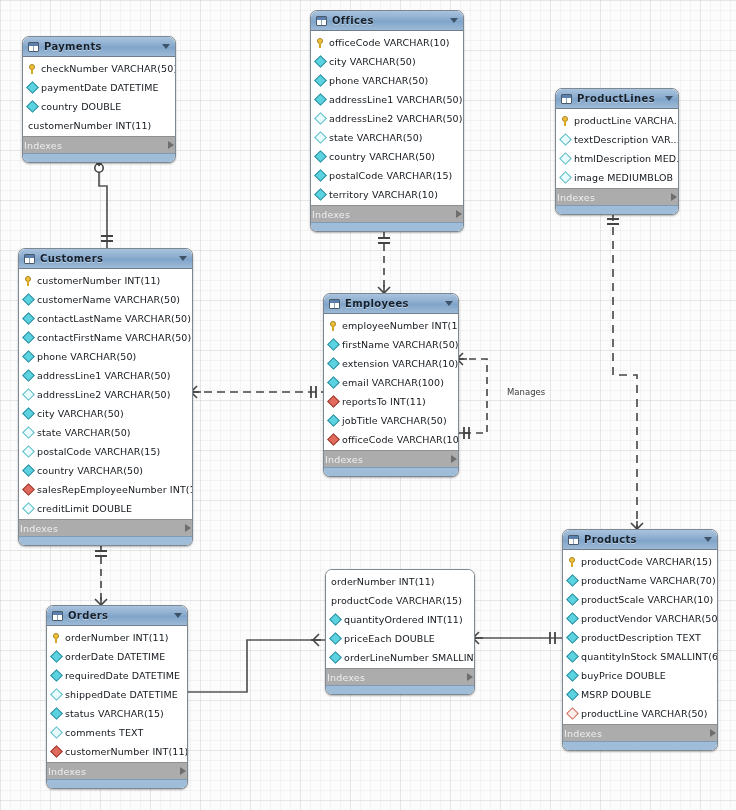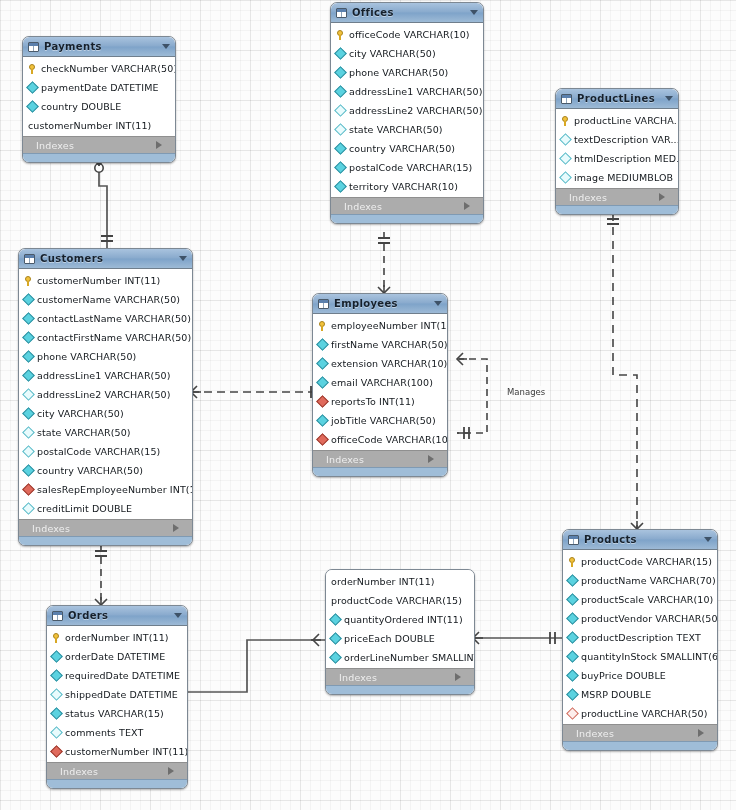--- a/index.html
+++ b/index.html
@@ -77,21 +77,21 @@
   .dia.key::after{
     content:"";position:absolute;left:3px;top:5px;width:2px;height:5px;background:#d8a824;
   }
   .dia.nn{background:#5ad2e0;border:1px solid #2f8e9e;}
   .dia.nul{background:#e8fbfd;border:1px solid #57b9c7;}
   .dia.fk{background:#e06a5c;border:1px solid #9a3a2e;}
   .dia.fknul{background:#fdeeec;border:1px solid #d06a5c;}
   .dia.none{background:transparent;border:0;width:0;margin-right:0;}
   .col-txt{font-size:9.5px;color:#13181d;letter-spacing:.1px;}
   .tbl-ft{
-    height:16px;display:flex;align-items:center;padding:0 13px;
+    height:16px;display:flex;align-items:center;padding:0 1px;
     background:#acacac;border-top:1px solid #8f8f8f;
   }
   .tbl-ft .t{font-size:9.5px;color:#efefef;letter-spacing:.2px;}
   .tbl-ft .tri{
     margin-left:auto;width:0;height:0;
     border-top:4.5px solid transparent;border-bottom:4.5px solid transparent;
     border-left:6px solid #6e6e6e;
   }
   .tbl-base{height:8px;background:#9fbdd8;border-top:1px solid #7f9ab3;}
   .rel-label{
@@ -191,21 +191,21 @@
           <span class="dia none"></span>
           <span class="col-txt">customerNumber INT(11)</span>
         </div>
       </div>
       <div class="tbl-ft">
         <span class="t">Indexes</span>
         <span class="tri"></span>
       </div>
       <div class="tbl-base"></div>
     </div>
-    <div class="tbl" style="left: 310px; top: 2px; width: 152px; margin-left: 20px;">
+    <div class="tbl" style="left: 310px; top: 10px; width: 152px;">
       <div class="tbl-hd">
         <span class="tbl-ico"></span>
         <span class="tbl-name">Offices</span>
         <span class="tbl-caret"></span>
       </div>
       <div class="cols">
         <div class="col">
           <span class="dia key"></span>
           <span class="col-txt">officeCode VARCHAR(10)</span>
         </div>
@@ -337,21 +337,21 @@
           <span class="dia nul"></span>
           <span class="col-txt">creditLimit DOUBLE</span>
         </div>
       </div>
       <div class="tbl-ft">
         <span class="t">Indexes</span>
         <span class="tri"></span>
       </div>
       <div class="tbl-base"></div>
     </div>
-    <div class="tbl" style="left: 312px; top: 293px; width: 134px;">
+    <div class="tbl" style="left: 323px; top: 293px; width: 134px;">
       <div class="tbl-hd">
         <span class="tbl-ico"></span>
         <span class="tbl-name">Employees</span>
         <span class="tbl-caret"></span>
       </div>
       <div class="cols">
         <div class="col">
           <span class="dia key"></span>
           <span class="col-txt">employeeNumber INT(11)</span>
         </div>

